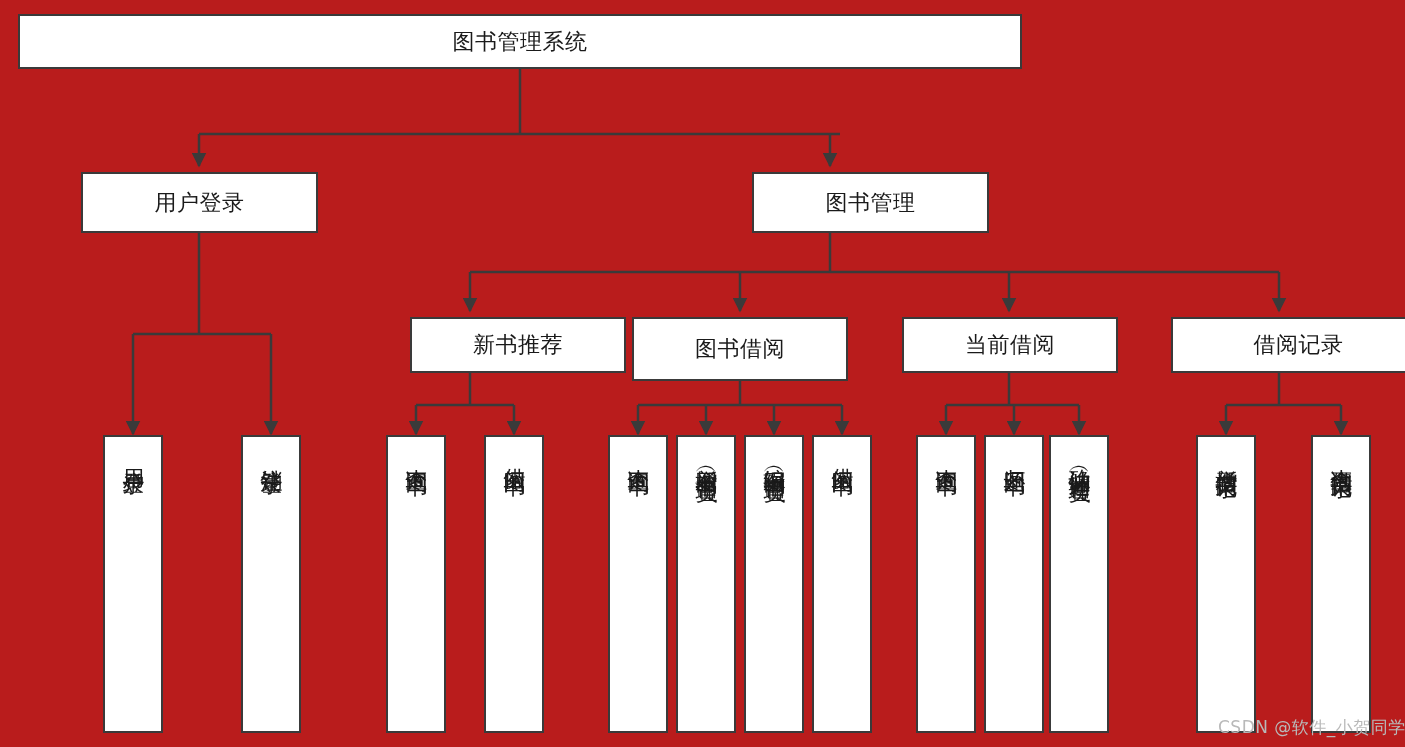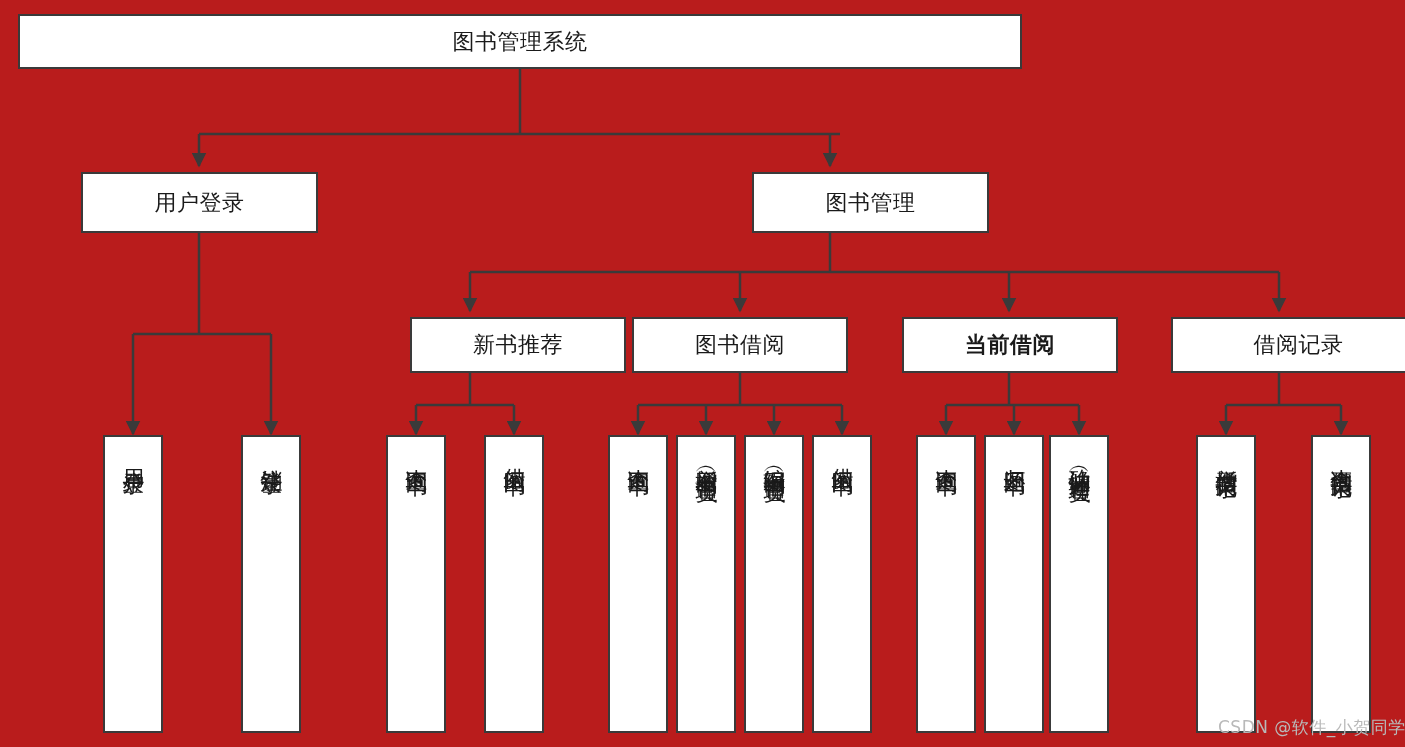--- a/index.html
+++ b/index.html
@@ -128,24 +128,24 @@
   <div class="node lvl2" style="left:81px; top:172px; width:237px; height:61px;">
     <span class="label">用户登录</span>
   </div>
   <div class="node lvl2" style="left:752px; top:172px; width:237px; height:61px;">
     <span class="label">图书管理</span>
   </div>
 
   <div class="node lvl2" style="left:362px; top:317px; width:216px; height:56px;margin-left:48px;">
     <span class="label">新书推荐</span>
   </div>
-  <div class="node lvl2" style="left:632px; top:317px; width:216px; height:56px;">
+  <div class="node lvl2" style="left:632px; top:317px; width:216px; height:64px;">
     <span class="label">图书借阅</span>
   </div>
-  <div class="node lvl2" style="left:902px; top:317px; width:216px; height:56px;font-weight:bold;">
+  <div class="node lvl2" style="left:902px; top:317px; width:216px; height:56px;">
     <span class="label">当前借阅</span>
   </div>
   <div class="node lvl2" style="left:1171px; top:317px; width:255px; height:56px;">
     <span class="label">借阅记录</span>
   </div>
 
   <div class="node vertical" style="left:103px; top:435px; width:60px; height:298px;">
     <span class="label">用户登录</span>
   </div>
   <div class="node vertical" style="left:241px; top:435px; width:60px; height:298px;">

